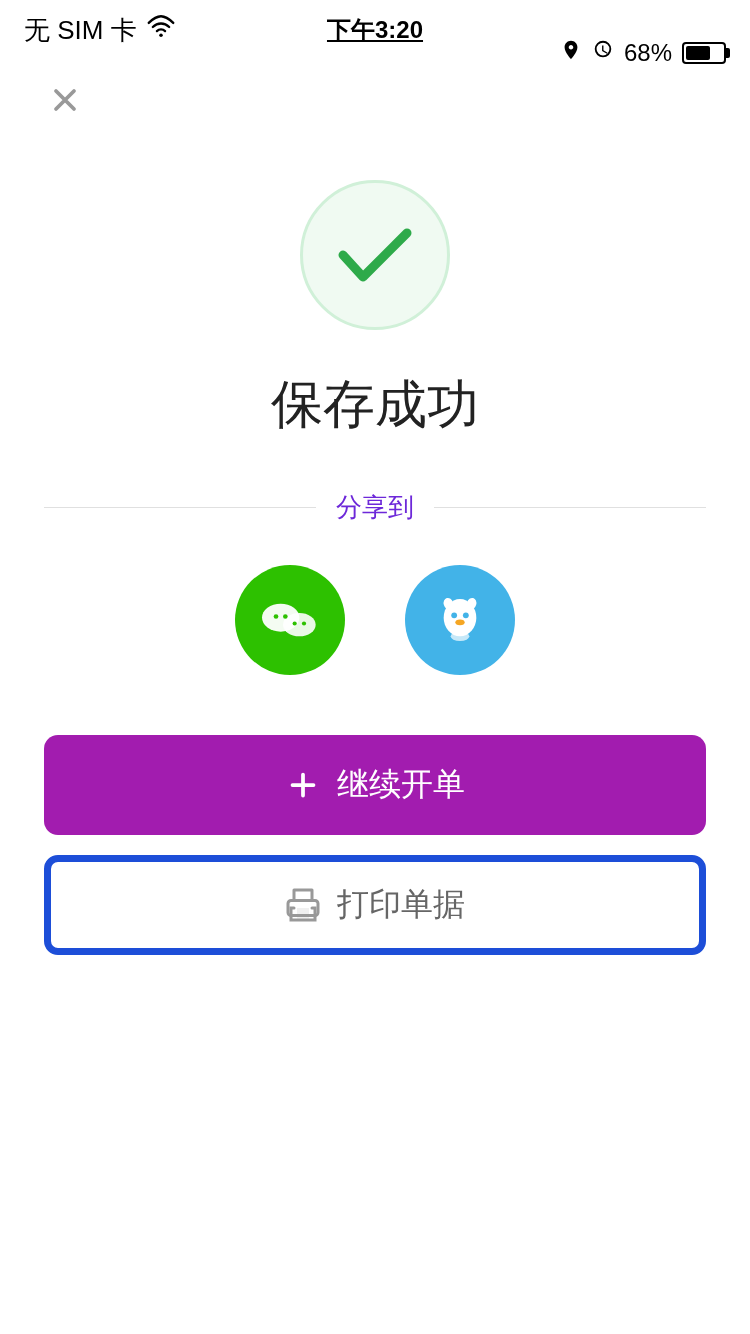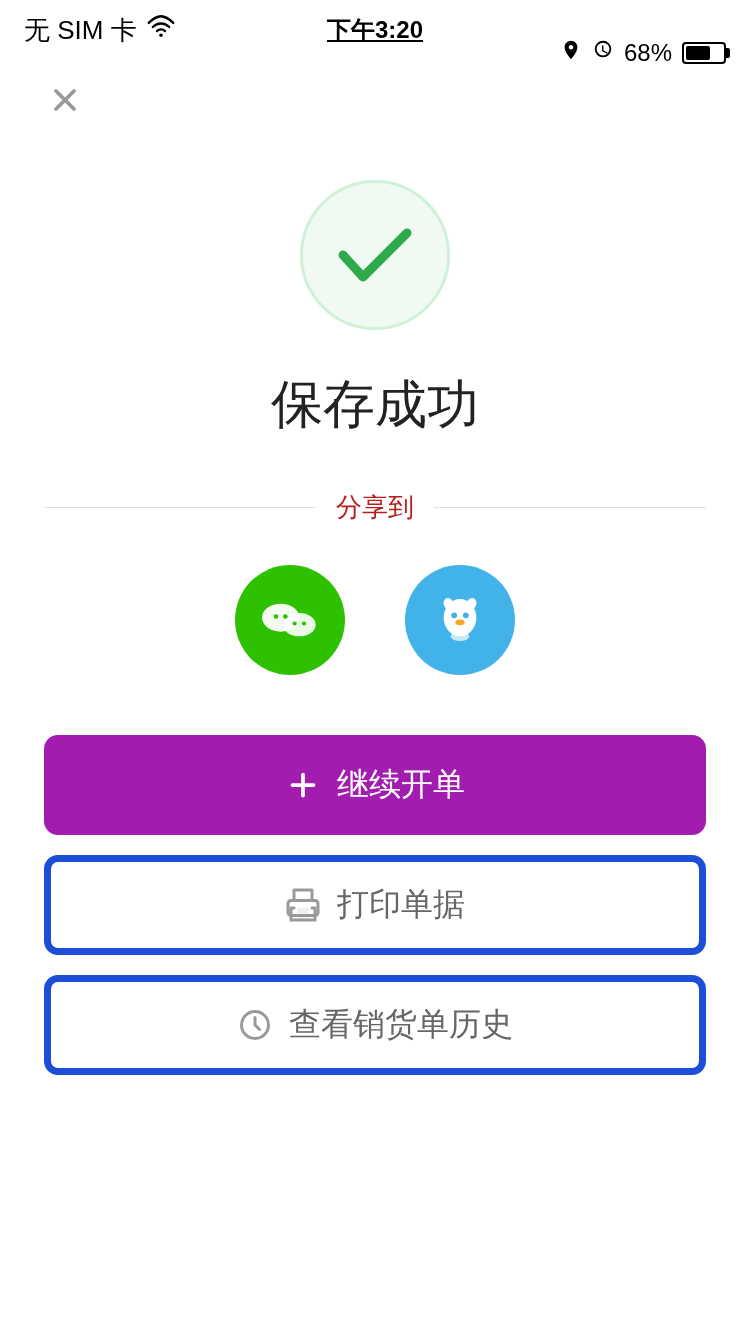--- a/index.html
+++ b/index.html
@@ -145,21 +145,21 @@
       gap: 20px;
       margin-bottom: 40px;
     }
     .divider-line {
       flex: 1;
       height: 1px;
       background: #e0e0e0;
     }
     .divider-label {
       font-size: 26px;
-      color: #b91c1c;
+      color: #6d28d9;
       white-space: nowrap;
     }
     .share-icons-row {
       display: flex;
       align-items: center;
       gap: 60px;
     }
 
     
     .share-icon-btn {
@@ -316,22 +316,15 @@
     <button class="action-btn secondary">
       <svg viewBox="0 0 24 24" fill="none" width="36" height="36">
         <path d="M6 9V2h12v7" stroke="#999" stroke-width="2" stroke-linecap="round" stroke-linejoin="round"></path>
         <rect x="2" y="9" width="20" height="10" rx="2" stroke="#999" stroke-width="2"></rect>
         <path d="M6 14H4v8h16v-8h-2" stroke="#999" stroke-width="2" stroke-linecap="round"></path>
         <rect x="8" y="14" width="8" height="7" fill="#999" opacity="0.15"></rect>
       </svg>
       <span>打印单据</span>
     </button>
 
-    <button class="action-btn secondary">
-      <svg viewBox="0 0 24 24" fill="none" width="36" height="36">
-        <circle cx="12" cy="12" r="9" stroke="#999" stroke-width="2"></circle>
-        <path d="M12 7v5l3 3" stroke="#999" stroke-width="2" stroke-linecap="round" stroke-linejoin="round"></path>
-      </svg>
-      <span>查看销货单历史</span>
-    </button>
 
   </div>
 </div>
 
 </body></html>

